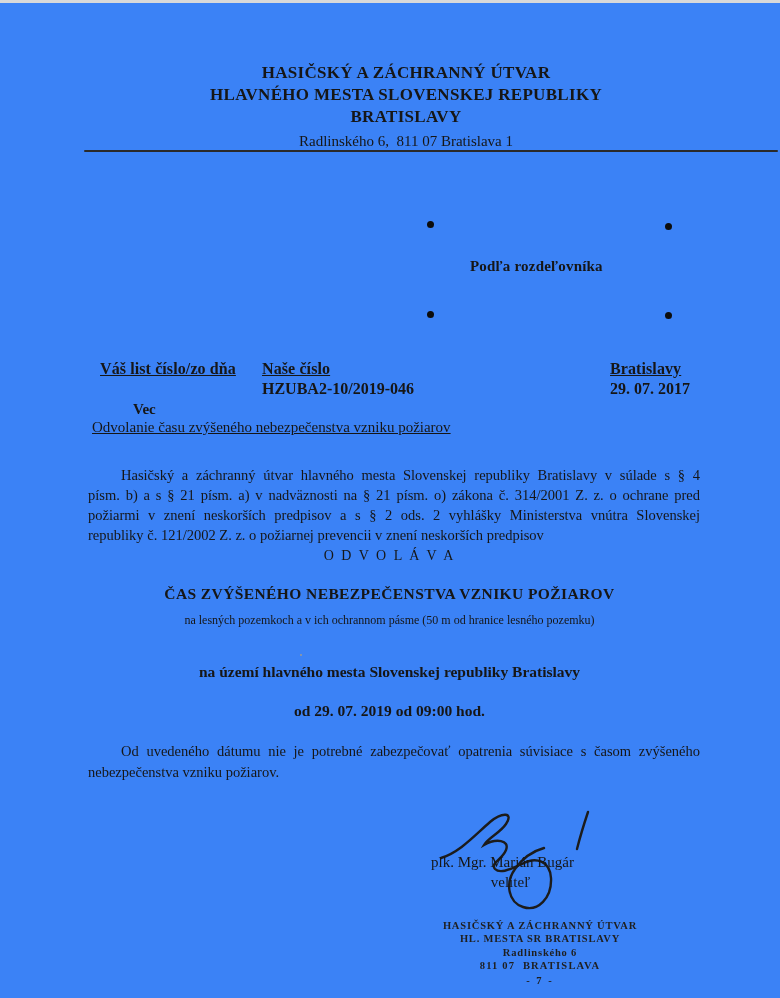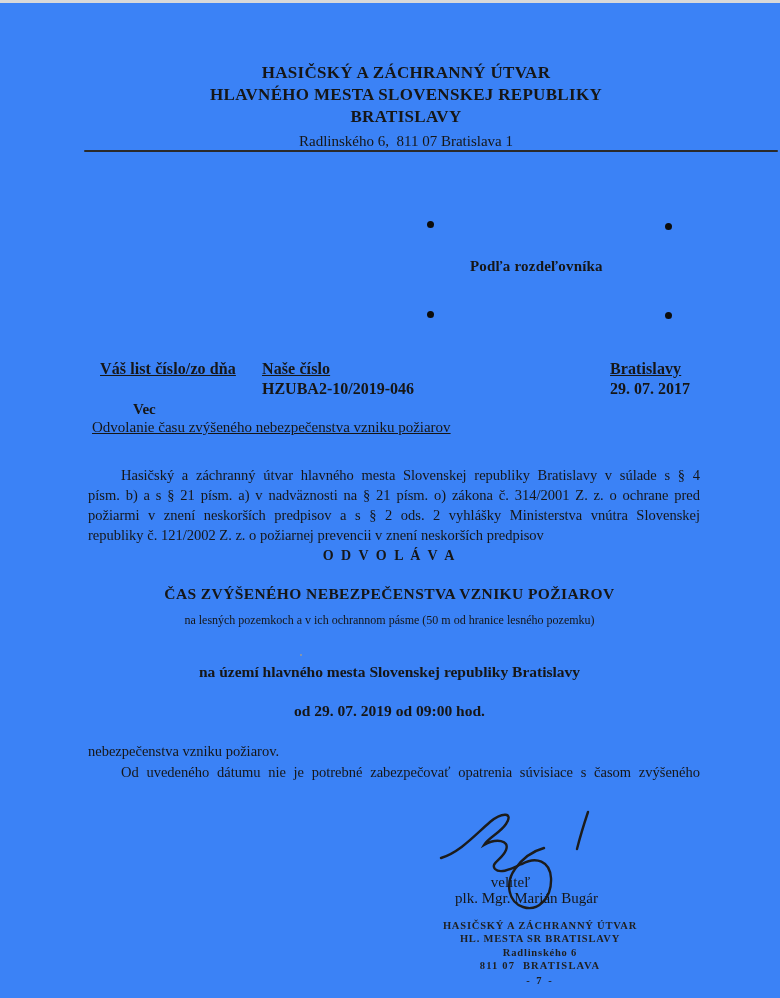--- a/index.html
+++ b/index.html
@@ -41,29 +41,29 @@
   
   .paragraph{left:88px;width:612px;font-size:14.5px;line-height:20px;}
   .intro{top:446px;margin-top:19px;}
   .closing{top:741px;line-height:21px;}
   .pline{text-align:justify;text-align-last:justify;white-space:normal;}
   .pline.first{padding-left:33px;}
   .pline.last{text-align:left;text-align-last:left;}
 
   
   .center-col{left:83px;width:613px;text-align:center;}
-  .decl-verb{top:548px;font-weight:bold;font-size:14px;letter-spacing:2px;}
+  .decl-verb{top:548px;font-weight:normal;font-size:14px;letter-spacing:2px;}
   .decl-object{top:585px;font-weight:bold;font-size:15.5px;letter-spacing:.4px;}
   .decl-scope{top:613px;font-size:12px;}
   .decl-territory{top:663px;font-weight:bold;font-size:15.5px;}
   .decl-effective{top:702px;font-weight:bold;font-size:15.5px;}
 
   
   .sig-svg{left:438px;top:806px;}
-  .signer-name{left:444px;top:854px;width:165px;text-align:center;font-size:15px;white-space:nowrap;margin-top:36px;}
+  .signer-name{left:420px;top:854px;width:165px;text-align:center;font-size:15px;white-space:nowrap;}
   .signer-title{left:428px;top:874px;width:165px;text-align:center;font-size:15px;}
 
   
   .stamp{left:430px;top:919px;width:220px;text-align:center;
          font-weight:bold;color:#1f1f1f;font-size:10.5px;line-height:13.4px;letter-spacing:.8px;}
   .stamp .addr{letter-spacing:1.2px;}
   .stamp .pageno{letter-spacing:2px;margin-top:1px;}
 
   .speck{left:300px;top:654px;width:2px;height:2px;background:#9a9a9a;border-radius:50%;}
 </style>
@@ -113,22 +113,22 @@
 
   <div class="abs center-col decl-verb">O D V O L Á V A</div>
   <div class="abs center-col decl-object">ČAS ZVÝŠENÉHO NEBEZPEČENSTVA VZNIKU POŽIAROV</div>
   <div class="abs center-col decl-scope">na lesných pozemkoch a v ich ochrannom pásme (50 m od hranice lesného pozemku)</div>
   <div class="abs center-col decl-territory">na území hlavného mesta Slovenskej republiky Bratislavy</div>
   <div class="abs center-col decl-effective">od 29. 07. 2019 od 09:00 hod.</div>
 
   <div class="abs speck"></div>
 
   <div class="abs paragraph closing">
+    <div class="pline first">Od uvedeného dátumu nie je potrebné zabezpečovať opatrenia súvisiace s časom zvýšeného</div>
     <div class="pline last">nebezpečenstva vzniku požiarov.</div>
-    <div class="pline first">Od uvedeného dátumu nie je potrebné zabezpečovať opatrenia súvisiace s časom zvýšeného</div>
   </div>
 
   <svg class="abs sig-svg" width="180" height="104" viewBox="0 0 180 104">
     <g fill="none" stroke="#1c1c1c" stroke-width="2.4" stroke-linecap="round">
       <path d="M3,52 C22,46 36,30 52,16 C64,6 76,6 68,18 C62,27 50,32 46,39 C58,32 72,34 68,44 C64,54 52,57 57,63 C63,69 76,61 84,58"></path>
       <path d="M84,58 C98,50 112,55 113,72 C114,92 100,106 85,101 C70,96 67,77 77,63 C84,53 95,45 106,42"></path>
       <path d="M150,6 C146,18 142,31 139,43"></path>
     </g>
   </svg>
   <div class="abs signer-name">plk. Mgr. Marián Bugár</div>

